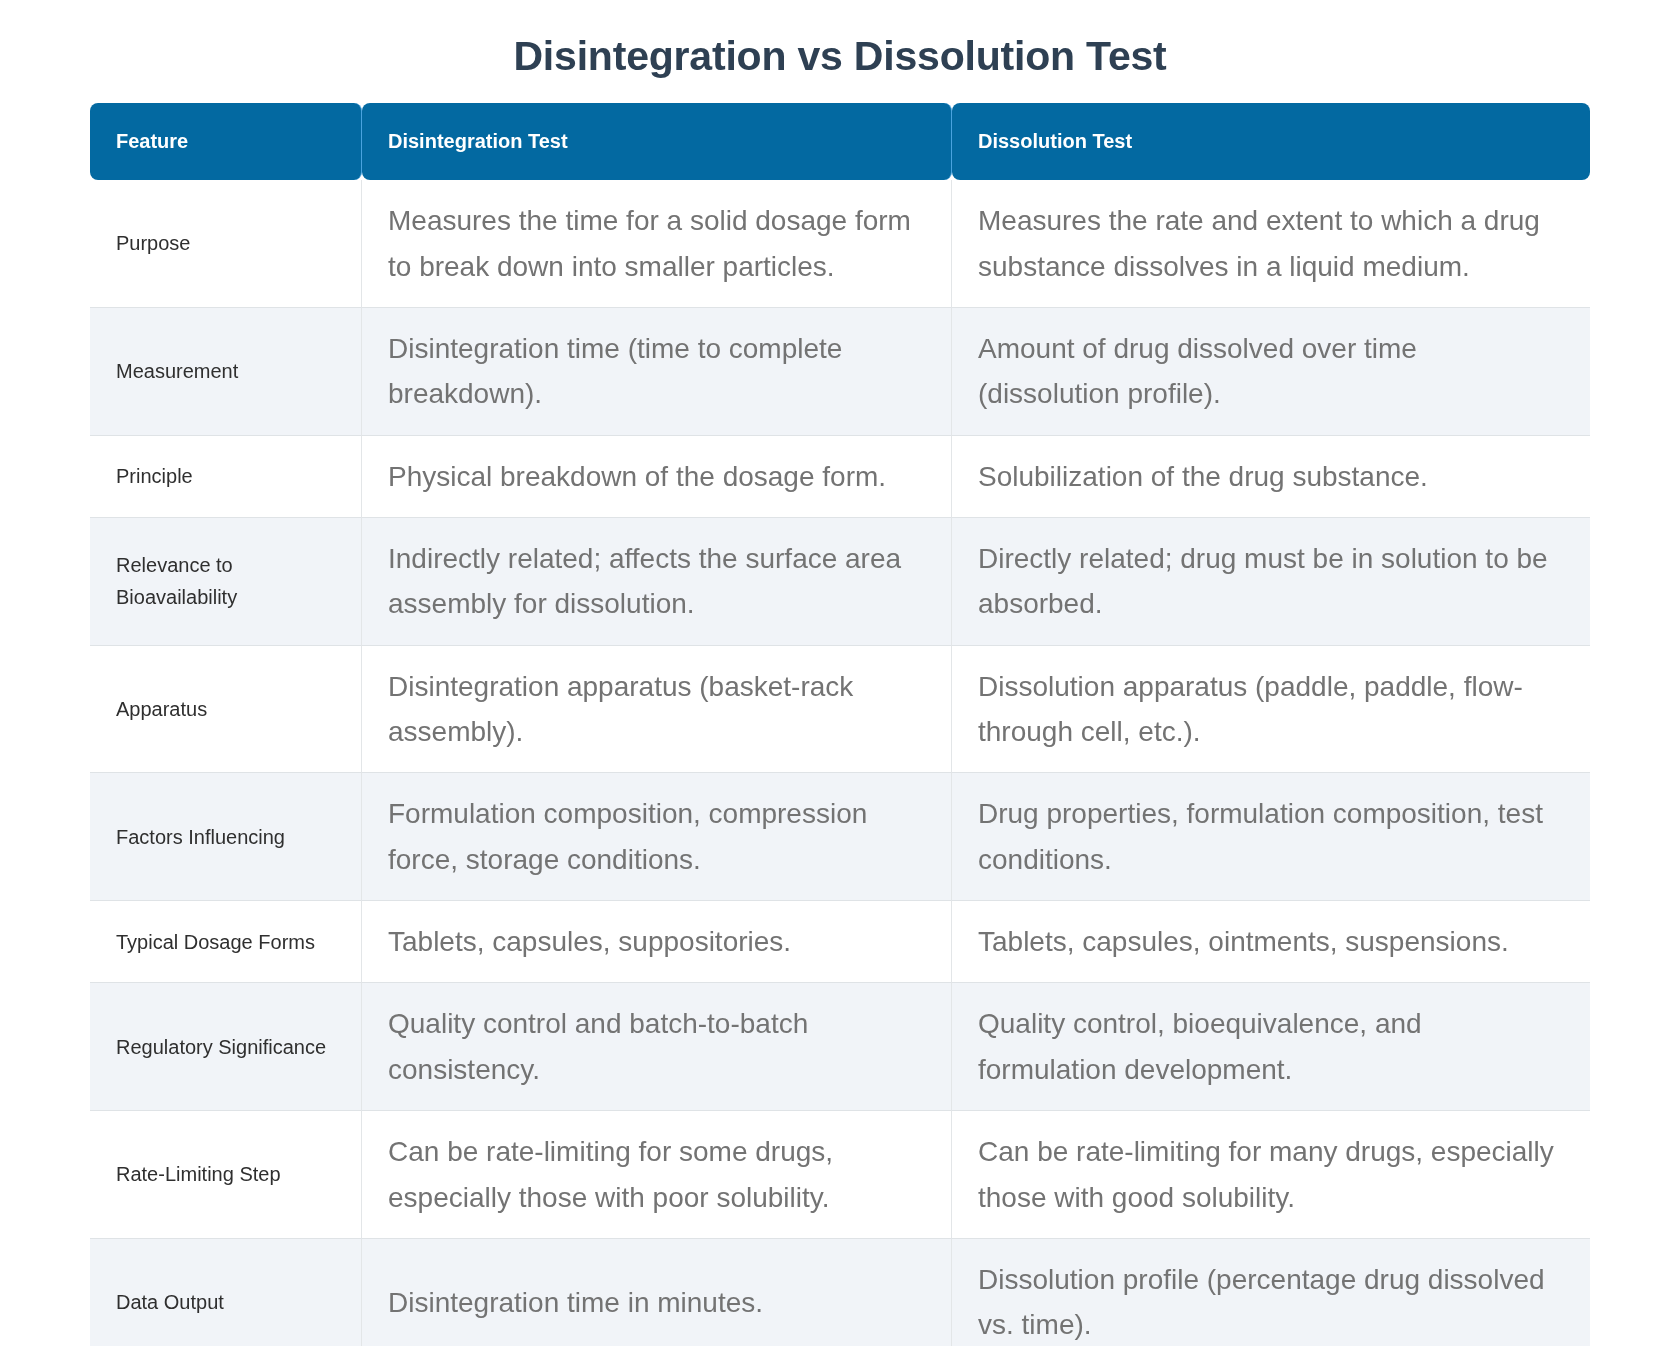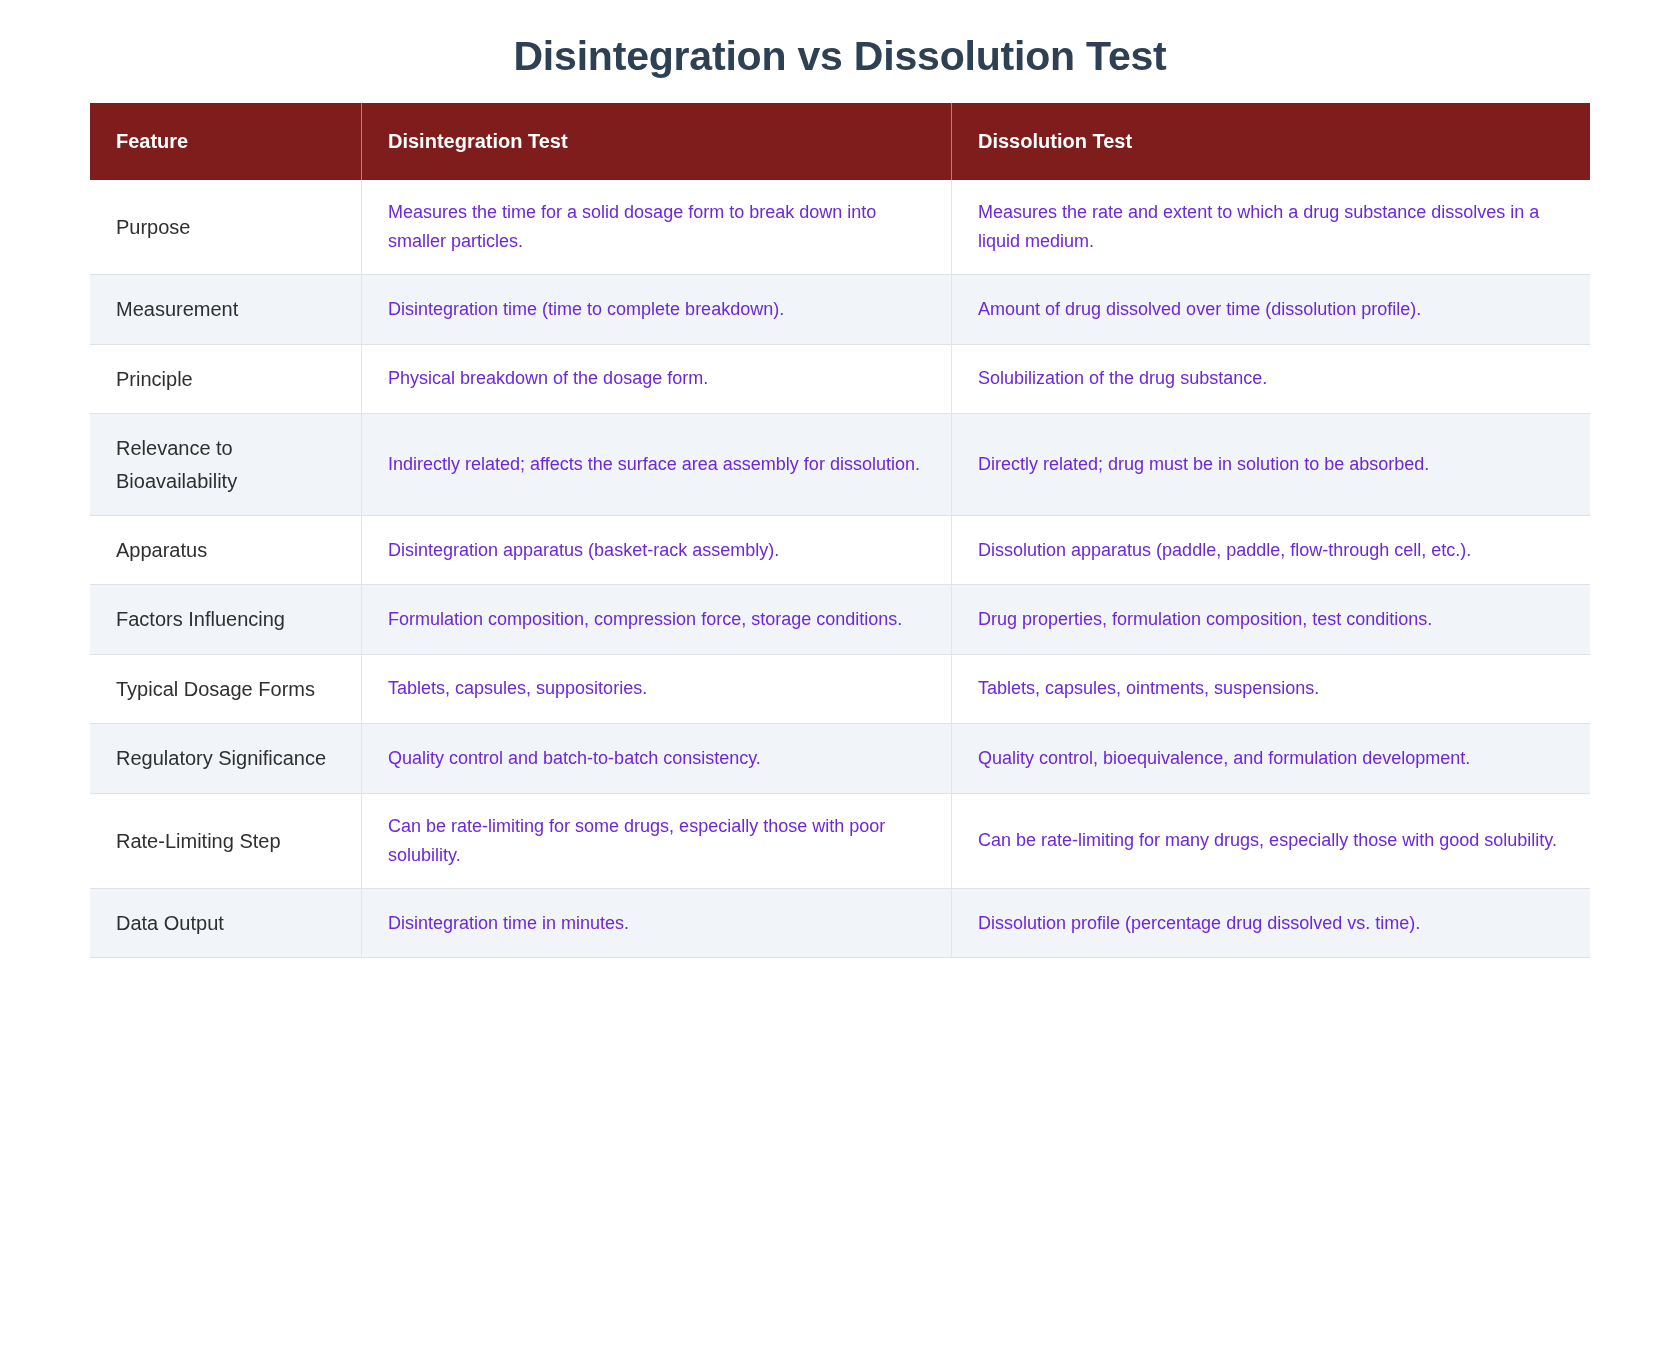--- a/index.html
+++ b/index.html
@@ -43,38 +43,39 @@
     border-collapse: separate;
     border-spacing: 0;
     table-layout: fixed;
   }
 
   table.compare col.c1 { width: 272px; }
   table.compare col.c2 { width: 590px; }
   table.compare col.c3 { width: 638px; }
 
   table.compare thead th {
-    background: #7f1d1d;
+    background: #0369a1;
     color: #ffffff;
     font-size: 20px;
     font-weight: bold;
     text-align: left;
     padding: 27px 26px 27px 26px;
     height: 24px;
     vertical-align: middle;
     border-right: 1px solid #4aa3df;
     box-sizing: border-box;
+    border-radius: 8px;
   }
   table.compare thead th:last-child {
     border-right: none;
   }
 
   table.compare tbody td {
-    font-size: 18px;
-    color: #6d28d9;
+    font-size: 28px;
+    color: #737373;
     vertical-align: middle;
     padding: 18px 26px 18px 26px;
     line-height: 1.62;
     border-bottom: 1px solid #dfe3e6;
     border-right: 1px solid #e3e6e8;
     box-sizing: border-box;
   }
   table.compare tbody td:last-child {
     border-right: none;
   }

